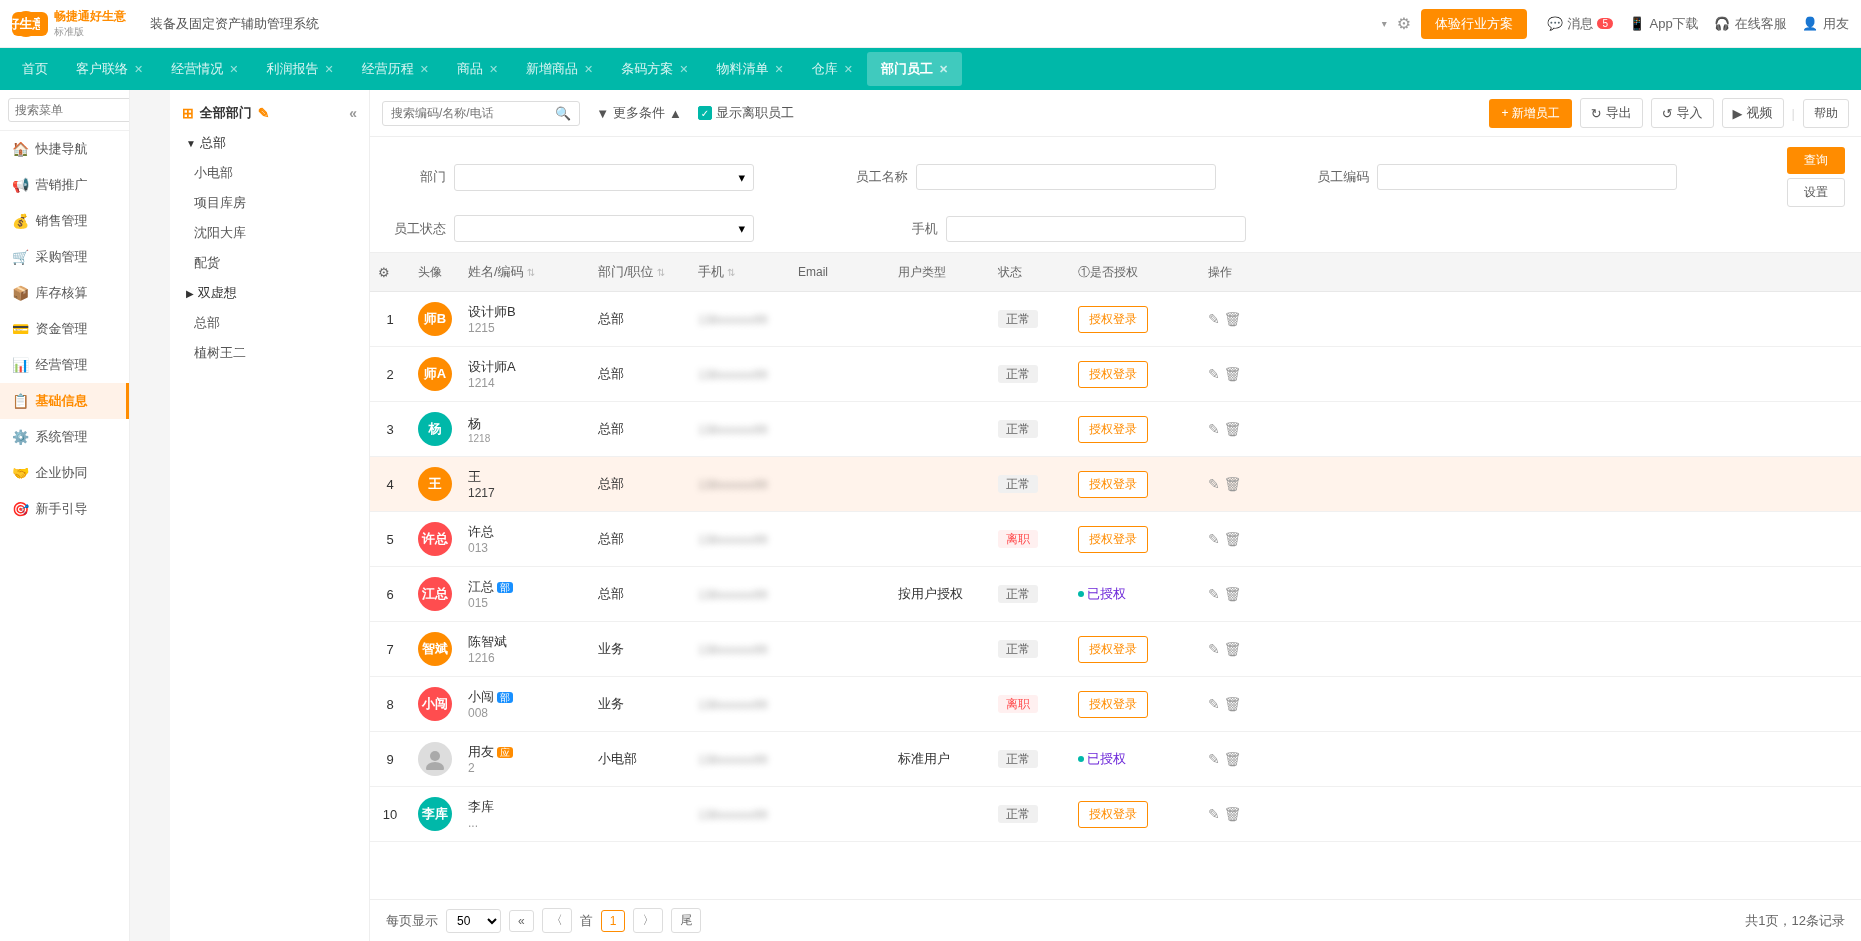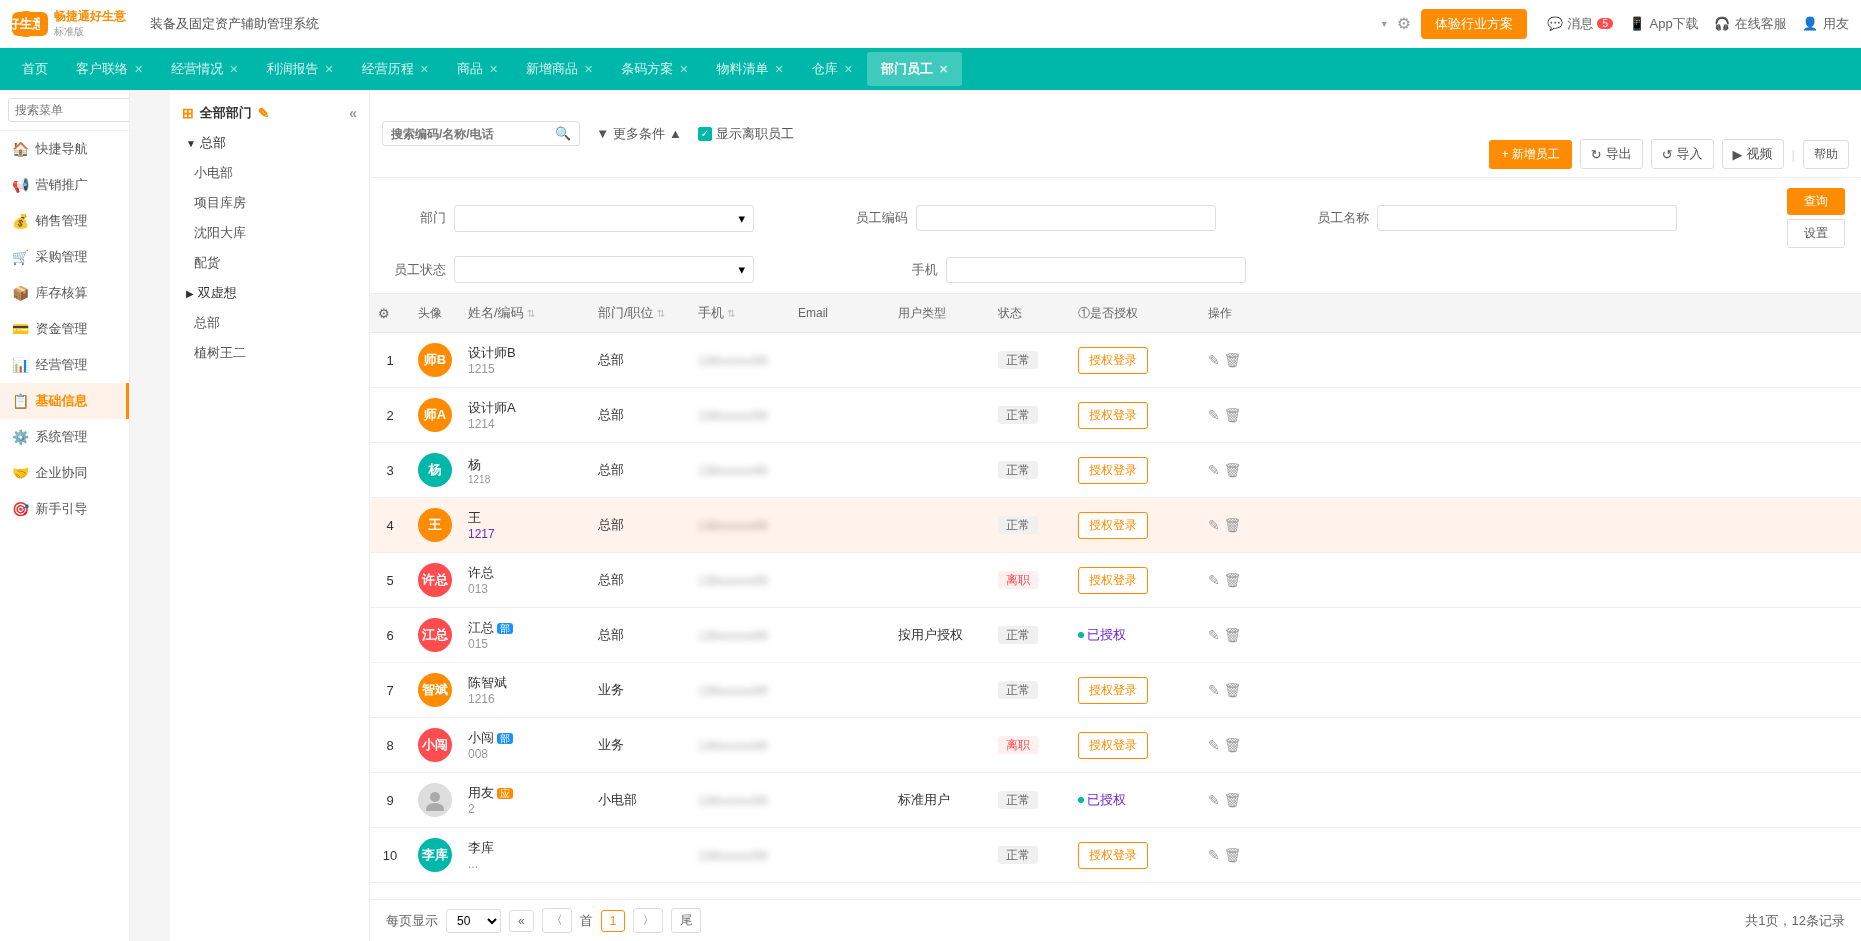--- a/index.html
+++ b/index.html
@@ -41,25 +41,25 @@
     .dept-item { padding: 6px 16px 6px 24px; color: #555; cursor: pointer; font-size: 13px; }
     .dept-group { padding: 6px 16px; color: #333; font-size: 13px; cursor: pointer; display: flex; align-items: center; gap: 4px; }
     .dept-group .arrow { font-size: 10px; }
 
     
     .right-content { flex: 1; display: flex; flex-direction: column; overflow: hidden; }
 
     
     .toolbar { background: #fff; padding: 8px 12px; display: flex; align-items: center; gap: 8px; border-bottom: 1px solid #eee; flex-shrink: 0; }
     .search-input { display: flex; align-items: center; border: 1px solid #ddd; border-radius: 3px; padding: 4px 8px; gap: 4px; }
-    .search-input input { border: none; outline: none; font-size: 12px; width: 160px; font-weight: bold; }
+    .search-input input { border: none; outline: none; font-size: 12px; width: 160px; }
     .filter-btn { display: flex; align-items: center; gap: 4px; color: #555; cursor: pointer; font-size: 12px; padding: 4px 8px; }
     .show-resigned { display: flex; align-items: center; gap: 4px; color: #555; font-size: 12px; cursor: pointer; }
     .show-resigned .checkbox { width: 14px; height: 14px; border: 1px solid #00b8a9; border-radius: 2px; background: #00b8a9; display: flex; align-items: center; justify-content: center; color: #fff; font-size: 10px; }
-    .toolbar-right { margin-left: auto; display: flex; align-items: center; gap: 8px; margin-top: 41px; }
+    .toolbar-right { margin-left: auto; display: flex; align-items: center; gap: 8px; }
     .btn-primary { background: #ff8c00; color: #fff; border: none; border-radius: 3px; padding: 6px 12px; cursor: pointer; font-size: 12px; display: flex; align-items: center; gap: 4px; }
     .btn-outline { background: #fff; color: #555; border: 1px solid #ddd; border-radius: 3px; padding: 5px 10px; cursor: pointer; font-size: 12px; display: flex; align-items: center; gap: 4px; }
 
     
     .filter-bar { background: #fff; padding: 10px 16px; border-bottom: 1px solid #eee; flex-shrink: 0; }
     .filter-row { display: flex; align-items: center; gap: 16px; margin-bottom: 8px; }
     .filter-row:last-child { margin-bottom: 0; }
     .filter-field { display: flex; align-items: center; gap: 8px; flex: 1; }
     .filter-label { color: #666; font-size: 13px; white-space: nowrap; min-width: 60px; text-align: right; }
     .filter-select { flex: 1; border: 1px solid #ddd; border-radius: 3px; padding: 5px 8px; font-size: 12px; display: flex; align-items: center; justify-content: space-between; cursor: pointer; background: #fff; max-width: 300px; }
@@ -268,25 +268,25 @@
       <div class="filter-bar">
         <div class="filter-row">
           <div class="filter-field">
             <span class="filter-label">部门</span>
             <div class="filter-select">
               <span></span>
               <span>▾</span>
             </div>
           </div>
           <div class="filter-field">
-            <span class="filter-label">员工编码</span>
+            <span class="filter-label">员工名称</span>
             <input class="filter-input" type="text" style="">
           </div>
           <div class="filter-field">
-            <span class="filter-label">员工名称</span>
+            <span class="filter-label">员工编码</span>
             <input class="filter-input" type="text" style="">
           </div>
           <div class="filter-actions">
             <button class="btn-search">查询</button>
             <button class="btn-set">设置</button>
           </div>
         </div>
         <div class="filter-row">
           <div class="filter-field">
             <span class="filter-label">员工状态</span>
@@ -366,21 +366,21 @@
                 <td></td>
                 <td><span class="status-normal">正常</span></td>
                 <td><button class="btn-auth">授权登录</button></td>
                 <td><span class="op-btn" title="编辑">✎</span><span class="op-btn" title="删除">🗑</span></td>
               </tr>
               <tr class="highlighted">
                 <td style="text-align: center;">4</td>
                 <td>
                   <div class="avatar" style="background: rgb(255, 140, 0);">王</div>
                 </td>
-                <td><span>王</span><div style="color: #6d28d9; font-size: 12px;">1217</div></td>
+                <td><span>王</span><div style="color: #404040; font-size: 12px;">1217</div></td>
                 <td>总部</td>
                 <td><span class="blurred-text">138xxxxxx99</span></td>
                 <td></td>
                 <td></td>
                 <td><span class="status-normal">正常</span></td>
                 <td><button class="btn-auth">授权登录</button></td>
                 <td><span class="op-btn" title="编辑">✎</span><span class="op-btn" title="删除">🗑</span></td>
               </tr>
               <tr>
                 <td style="text-align: center;">5</td>

